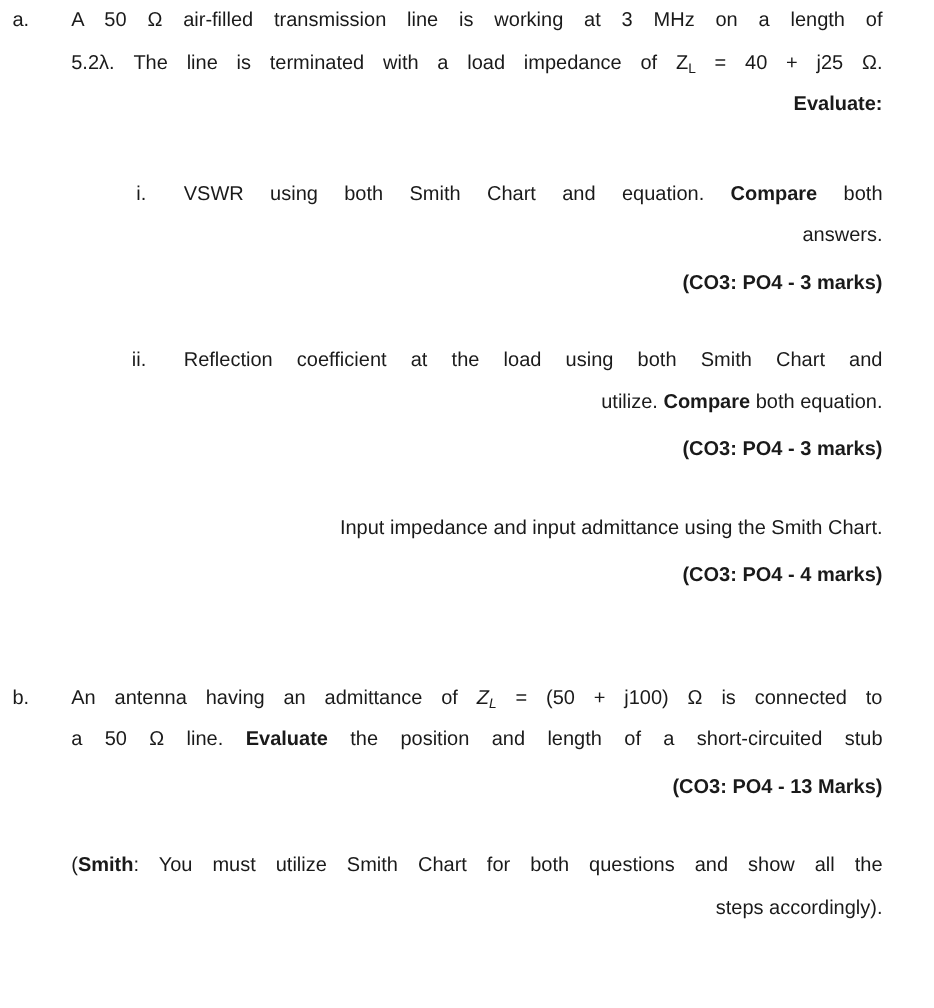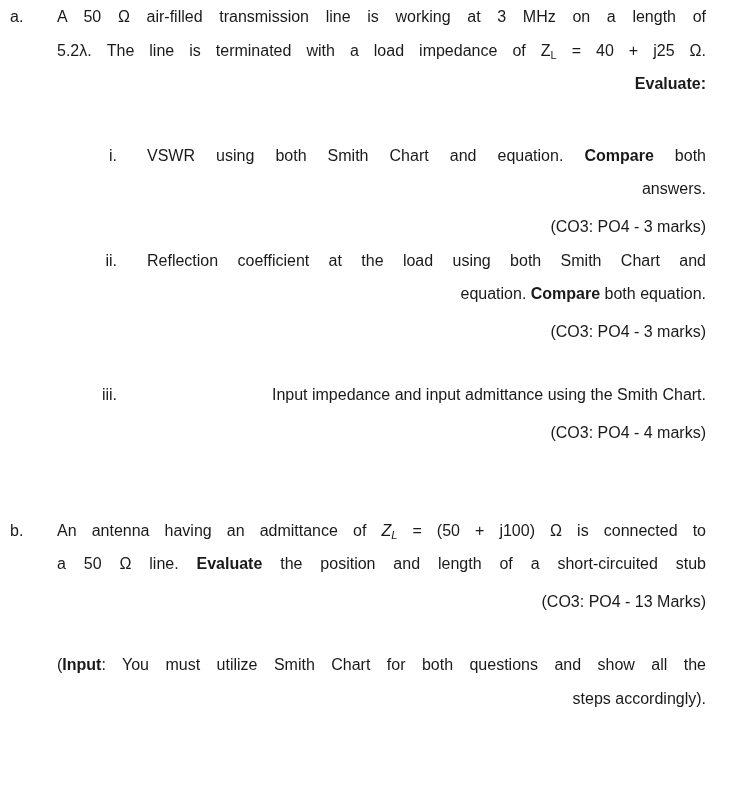--- a/index.html
+++ b/index.html
@@ -36,36 +36,36 @@
   
   .jline {
     text-align: justify;
     text-align-last: justify;
     text-justify: inter-word;
   }
   .line { text-align: right; }
 
   .marks {
     text-align: right;
-    font-weight: normal;
+    font-weight: bold;
     margin-top: 4px;
   }
 
   sub {
     font-size: 11px;
     line-height: 0;
     vertical-align: baseline;
     position: relative;
     top: 3px;
   }
   b { font-weight: bold; }
   i.zvar { }
 
   .items-block { margin-top: 38px; }
-  .item-ii { }
+  .item-ii { margin-top: 28px; }
   .item-iii { margin-top: 30px; }
   .section-b { margin-top: 64px; }
   .note { margin-top: 30px; }
 </style>
 </head>
 <body>
 
 <div class="page">
 
   <div class="qrow">
@@ -83,43 +83,42 @@
           <div class="line"><span>answers.</span></div>
           <div class="marks">(CO3: PO4 - 3 marks)</div>
         </div>
       </div>
 
       <div class="item item-ii">
         <div class="inum">ii.</div>
         <div class="igap"></div>
         <div class="ibody">
           <div class="jline"><span>Reflection coefficient at the load using both Smith Chart and</span></div>
-          <div class="line"><span>equation. </span><b>Compare</b><span> both equation.</span></div>
+          <div class="line"><span>utilize. </span><b>Compare</b><span> both equation.</span></div>
           <div class="marks">(CO3: PO4 - 3 marks)</div>
         </div>
       </div>
 
       <div class="item item-iii">
-        <div class="inum">iii.</div>
         <div class="igap"></div>
         <div class="ibody">
           <div class="line"><span>Input impedance and input admittance using the Smith Chart.</span></div>
           <div class="marks">(CO3: PO4 - 4 marks)</div>
         </div>
       </div>
     </div>
   </div>
 
   <div class="qrow section-b">
     <div class="qlabel">b.</div>
     <div class="qbody">
       <div class="jline"><span>An antenna having an admittance of </span><i class="zvar"><span>Z</span><sub>L</sub></i><span> = (50 + j100) Ω is connected to</span></div>
       <div class="jline"><span>a 50 Ω line. </span><b>Evaluate</b><span> the position and length of a short-circuited stub</span></div>
       <div class="marks">(CO3: PO4 - 13 Marks)</div>
 
       <div class="note">
-        <div class="jline"><span>(</span><b>Input</b><span>: You must utilize Smith Chart for both questions and show all the</span></div>
+        <div class="jline"><span>(</span><b>Smith</b><span>: You must utilize Smith Chart for both questions and show all the</span></div>
         <div class="line"><span>steps accordingly).</span></div>
       </div>
     </div>
   </div>
 
 </div>
 
 </body></html>

